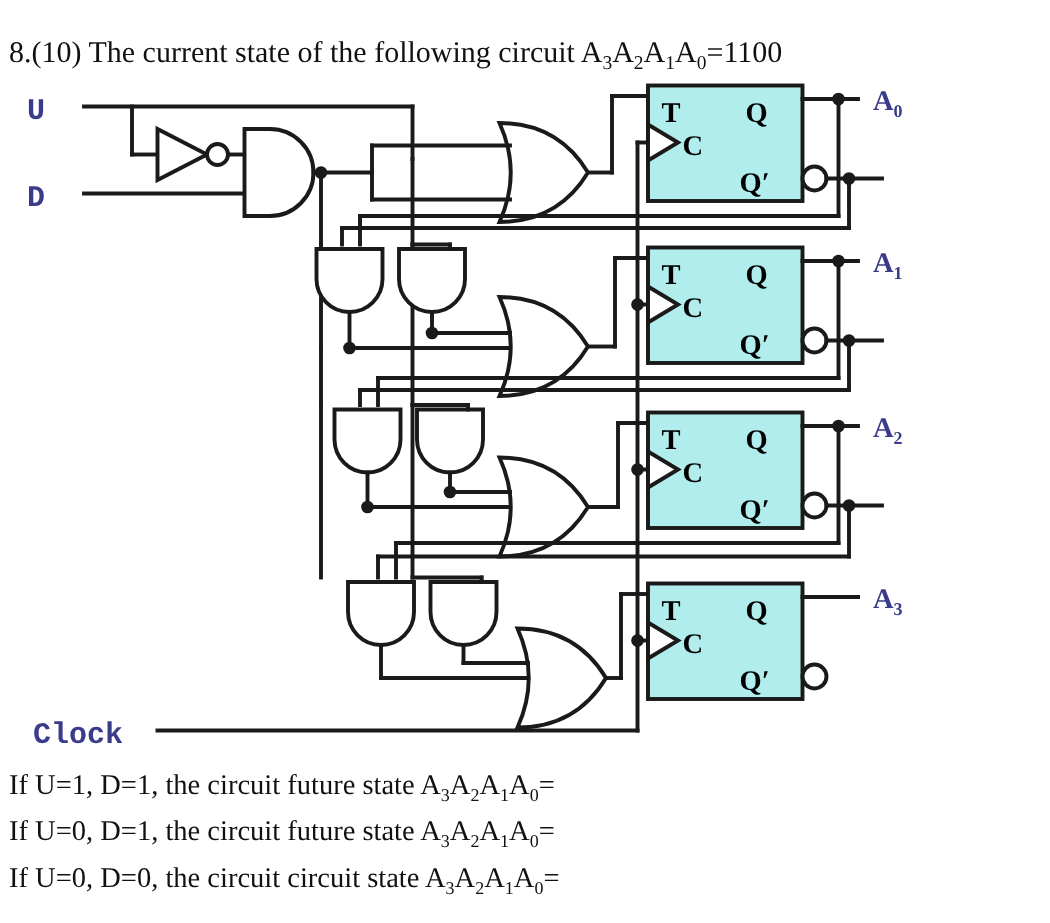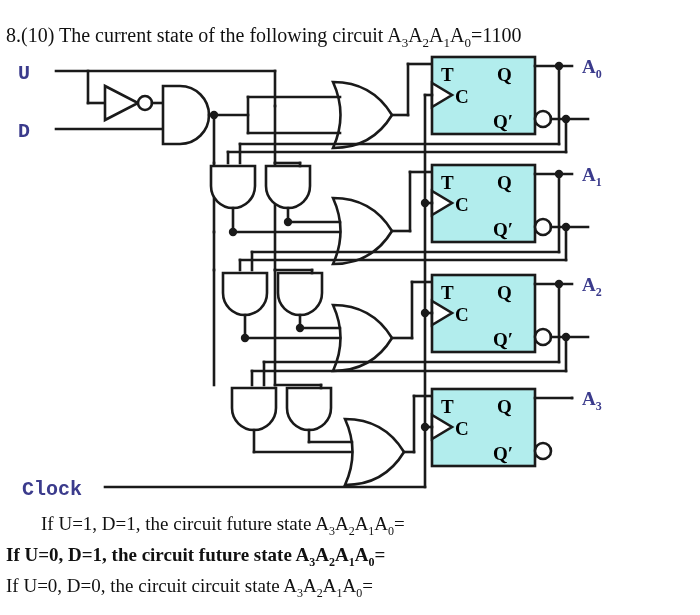--- a/index.html
+++ b/index.html
@@ -18,22 +18,22 @@
     font-size:20px;color:#111111;white-space:nowrap;
   }
   .qtitle sub{font-size:13px;}
 
   .footer{
     position:absolute;left:6px;
     font-family:"Liberation Serif", serif;
     font-size:19px;color:#111111;white-space:nowrap;
   }
   .footer sub{font-size:12px;}
-  .f1{top:513px;margin-left:35px;}
-  .f2{top:544px;font-weight:bold;}
+  .f1{top:513px;}
+  .f2{top:544px;}
   .f3{top:575px;}
 
   .svgwrap{position:absolute;left:0;top:0;width:700px;height:615px;}
 
   .lbl{
     font-family:"Liberation Mono","DejaVu Sans Mono",monospace;
     font-weight:bold;
     fill:#3b3b8c;
   }
   .lblA{

